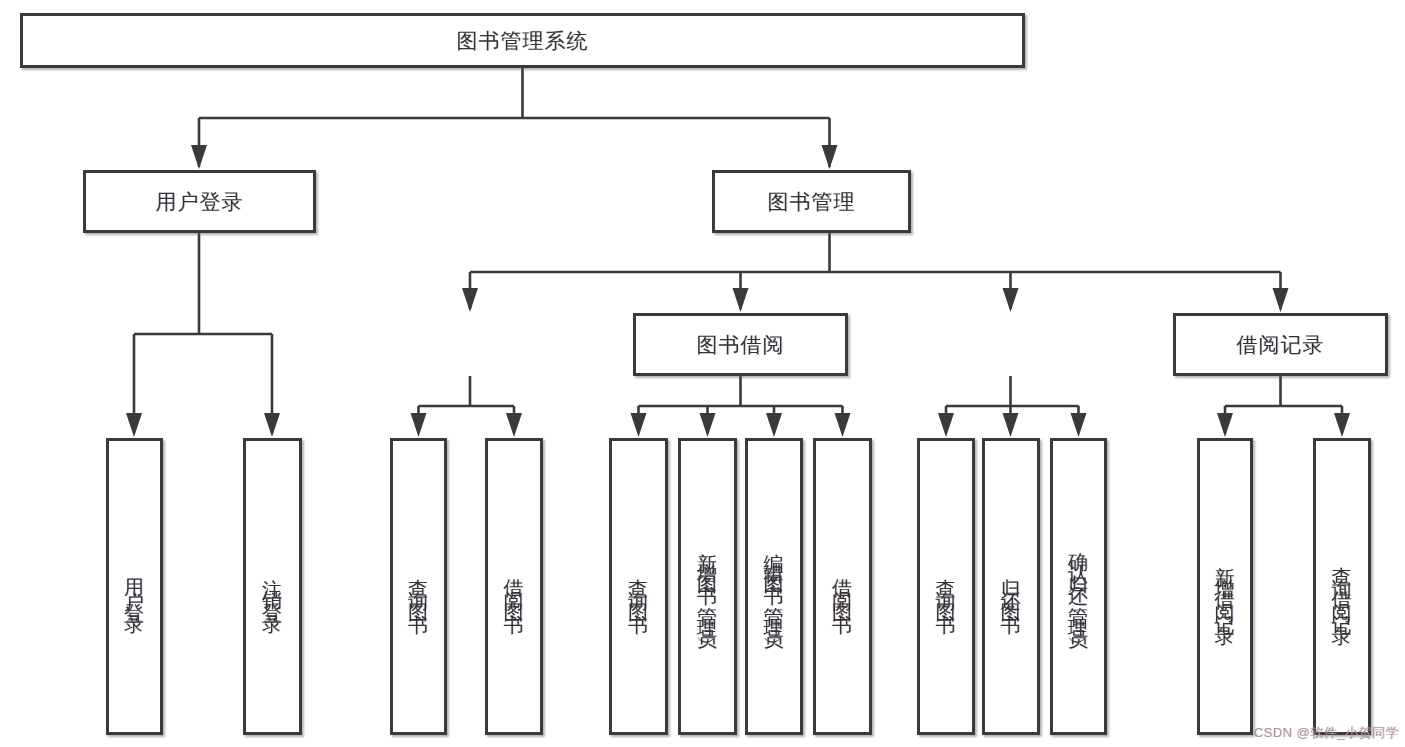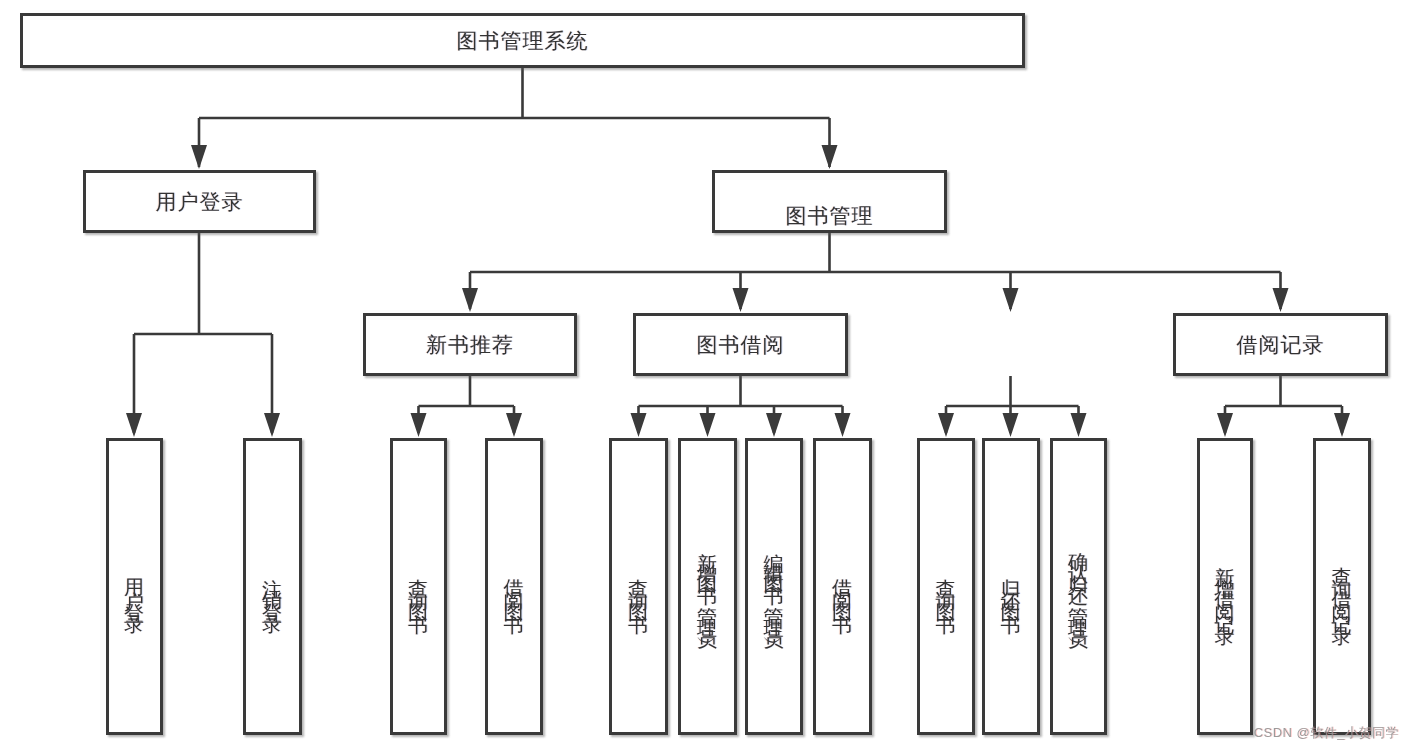--- a/index.html
+++ b/index.html
@@ -80,27 +80,24 @@
          M1217 413 L1233 413 L1225 437 Z  M1334 413 L1350 413 L1342 437 Z" fill="#3a3a3a" stroke="none"></path>
   </svg>
 
   <div class="box" style="left:20px; top:13px; width:1005px; height:55px;">
     <span class="hlabel">图书管理系统</span>
   </div>
 
   <div class="box" style="left:83px; top:170px; width:233px; height:63px;">
     <span class="hlabel">用户登录</span>
   </div>
-  <div class="box" style="left:712px; top:170px; width:235px; height:63px;align-items:flex-end;">
+  <div class="box" style="left:712px; top:170px; width:199px; height:63px;">
     <span class="hlabel">图书管理</span>
   </div>
 
-  <div class="box" style="left:363px; top:313px; width:214px; height:63px;">
-    <span class="hlabel">新书推荐</span>
-  </div>
   <div class="box" style="left:633px; top:313px; width:215px; height:63px;text-align:center;">
     <span class="hlabel">图书借阅</span>
   </div>
   <div class="box" style="left:1173px; top:313px; width:215px; height:63px;">
     <span class="hlabel">借阅记录</span>
   </div>
 
   <div class="box" style="left:106px; top:438px; width:57px; height:297px;">
     <span class="vtext">用户登录</span>
   </div>

